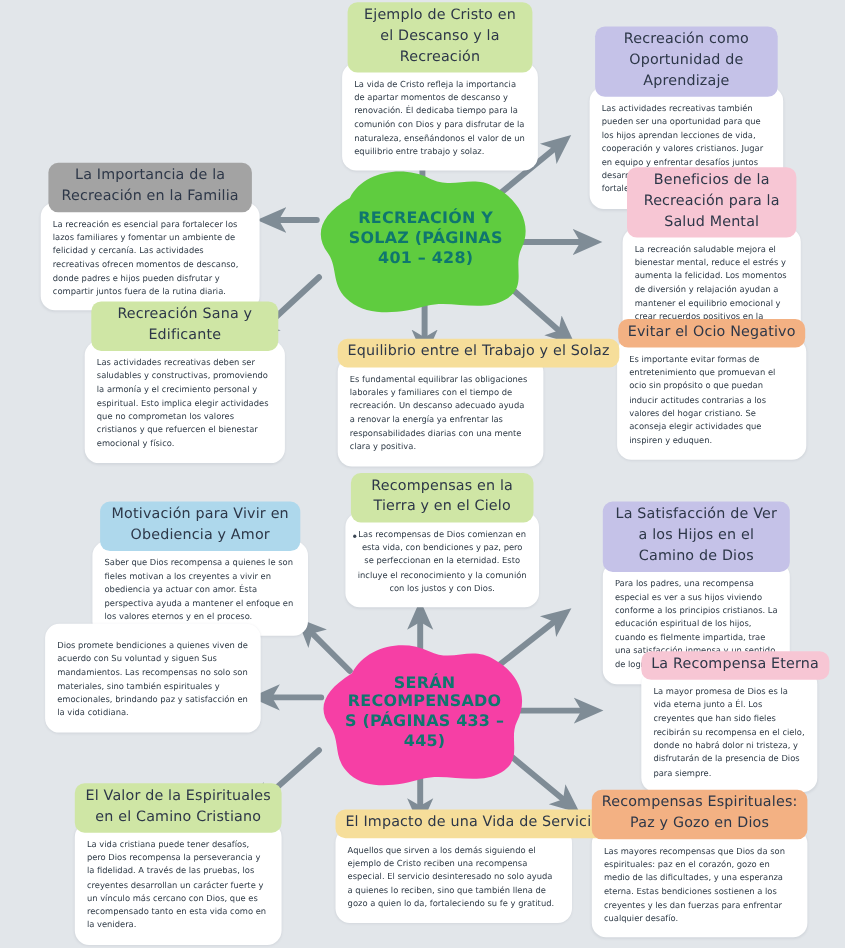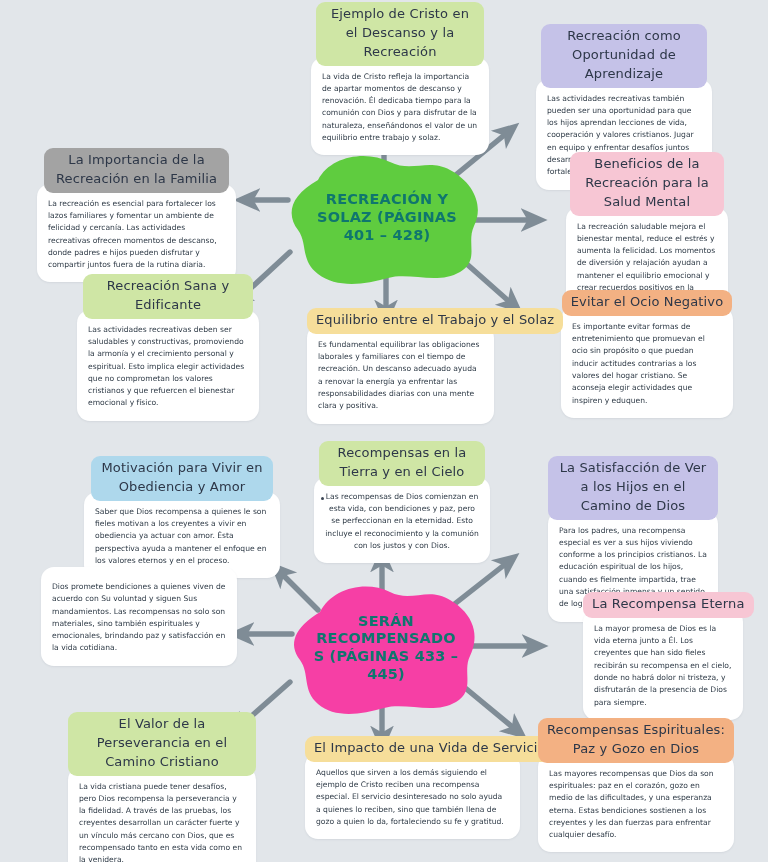--- a/index.html
+++ b/index.html
@@ -180,21 +180,21 @@
   <div class="card" style="left:307px; top:308px; width:187px;border-radius:25px;">
     <div class="card-badge" style="background:#f6de9a; white-space:nowrap; max-width:none;">Equilibrio entre el Trabajo y el Solaz</div>
     <div class="card-body">Es fundamental equilibrar las obligaciones laborales y familiares con el tiempo de recreación. Un descanso adecuado ayuda a renovar la energía ya enfrentar las responsabilidades diarias con una mente clara y positiva.</div>
   </div>
 
   <div class="card" style="left:561px; top:290px; width:172px;">
     <div class="card-badge" style="background:#f3b183; white-space:nowrap; max-width:none;">Evitar el Ocio Negativo</div>
     <div class="card-body">Es importante evitar formas de entretenimiento que promuevan el ocio sin propósito o que puedan inducir actitudes contrarias a los valores del hogar cristiano. Se aconseja elegir actividades que inspiren y eduquen.</div>
   </div>
 
-  <div class="card" style="left:314px; top:441px; width:176px;">
+  <div class="card" style="left:314px; top:430px; width:176px;">
     <div class="card-badge" style="background:#cfe6a5;">Recompensas en la Tierra y en el Cielo</div>
     <div class="card-body has-bullet">
       <span class="bullet-dot"></span>
       <span>Las recompensas de Dios comienzan en esta vida, con bendiciones y paz, pero se perfeccionan en la eternidad. Esto incluye el reconocimiento y la comunión con los justos y con Dios.</span>
     </div>
   </div>
 
   <div class="card" style="left:84px; top:456px; width:196px;">
     <div class="card-badge" style="background:#aed8ec;">Motivación para Vivir en Obediencia y Amor</div>
     <div class="card-body">Saber que Dios recompensa a quienes le son fieles motivan a los creyentes a vivir en obediencia ya actuar con amor. Ésta perspectiva ayuda a mantener el enfoque en los valores eternos y en el proceso.</div>
@@ -208,21 +208,21 @@
   <div class="card" style="left:41px; top:576px; width:196px;">
     <div class="card-body">Dios promete bendiciones a quienes viven de acuerdo con Su voluntad y siguen Sus mandamientos. Las recompensas no solo son materiales, sino también espirituales y emocionales, brindando paz y satisfacción en la vida cotidiana.</div>
   </div>
 
   <div class="card" style="left:583px; top:592px; width:160px;">
     <div class="card-badge" style="background:#f7c6d4; white-space:nowrap; max-width:none;">La Recompensa Eterna</div>
     <div class="card-body">La mayor promesa de Dios es la vida eterna junto a Él. Los creyentes que han sido fieles recibirán su recompensa en el cielo, donde no habrá dolor ni tristeza, y disfrutarán de la presencia de Dios para siempre.</div>
   </div>
 
   <div class="card" style="left:68px; top:712px; width:188px;">
-    <div class="card-badge" style="background:#cfe6a5; max-width:97%;">El Valor de la Perseverancia en el Camino Cristiano</div>
+    <div class="card-badge" style="background:#cfe6a5; max-width:97%;">El Valor de la Espirituales en el Camino Cristiano</div>
     <div class="card-body">La vida cristiana puede tener desafíos, pero Dios recompensa la perseverancia y la fidelidad. A través de las pruebas, los creyentes desarrollan un carácter fuerte y un vínculo más cercano con Dios, que es recompensado tanto en esta vida como en la venidera.</div>
   </div>
 
   <div class="card" style="left:305px; top:736px; width:215px;border-radius:26px;">
     <div class="card-badge" style="background:#f6de9a; white-space:nowrap; max-width:none;">El Impacto de una Vida de Servicio</div>
     <div class="card-body">Aquellos que sirven a los demás siguiendo el ejemplo de Cristo reciben una recompensa especial. El servicio desinteresado no solo ayuda a quienes lo reciben, sino que también llena de gozo a quien lo da, fortaleciendo su fe y gratitud.</div>
   </div>
 
   <div class="card" style="left:538px; top:718px; width:196px;">
     <div class="card-badge" style="background:#f3b183; max-width:97%;">Recompensas Espirituales: Paz y Gozo en Dios</div>

